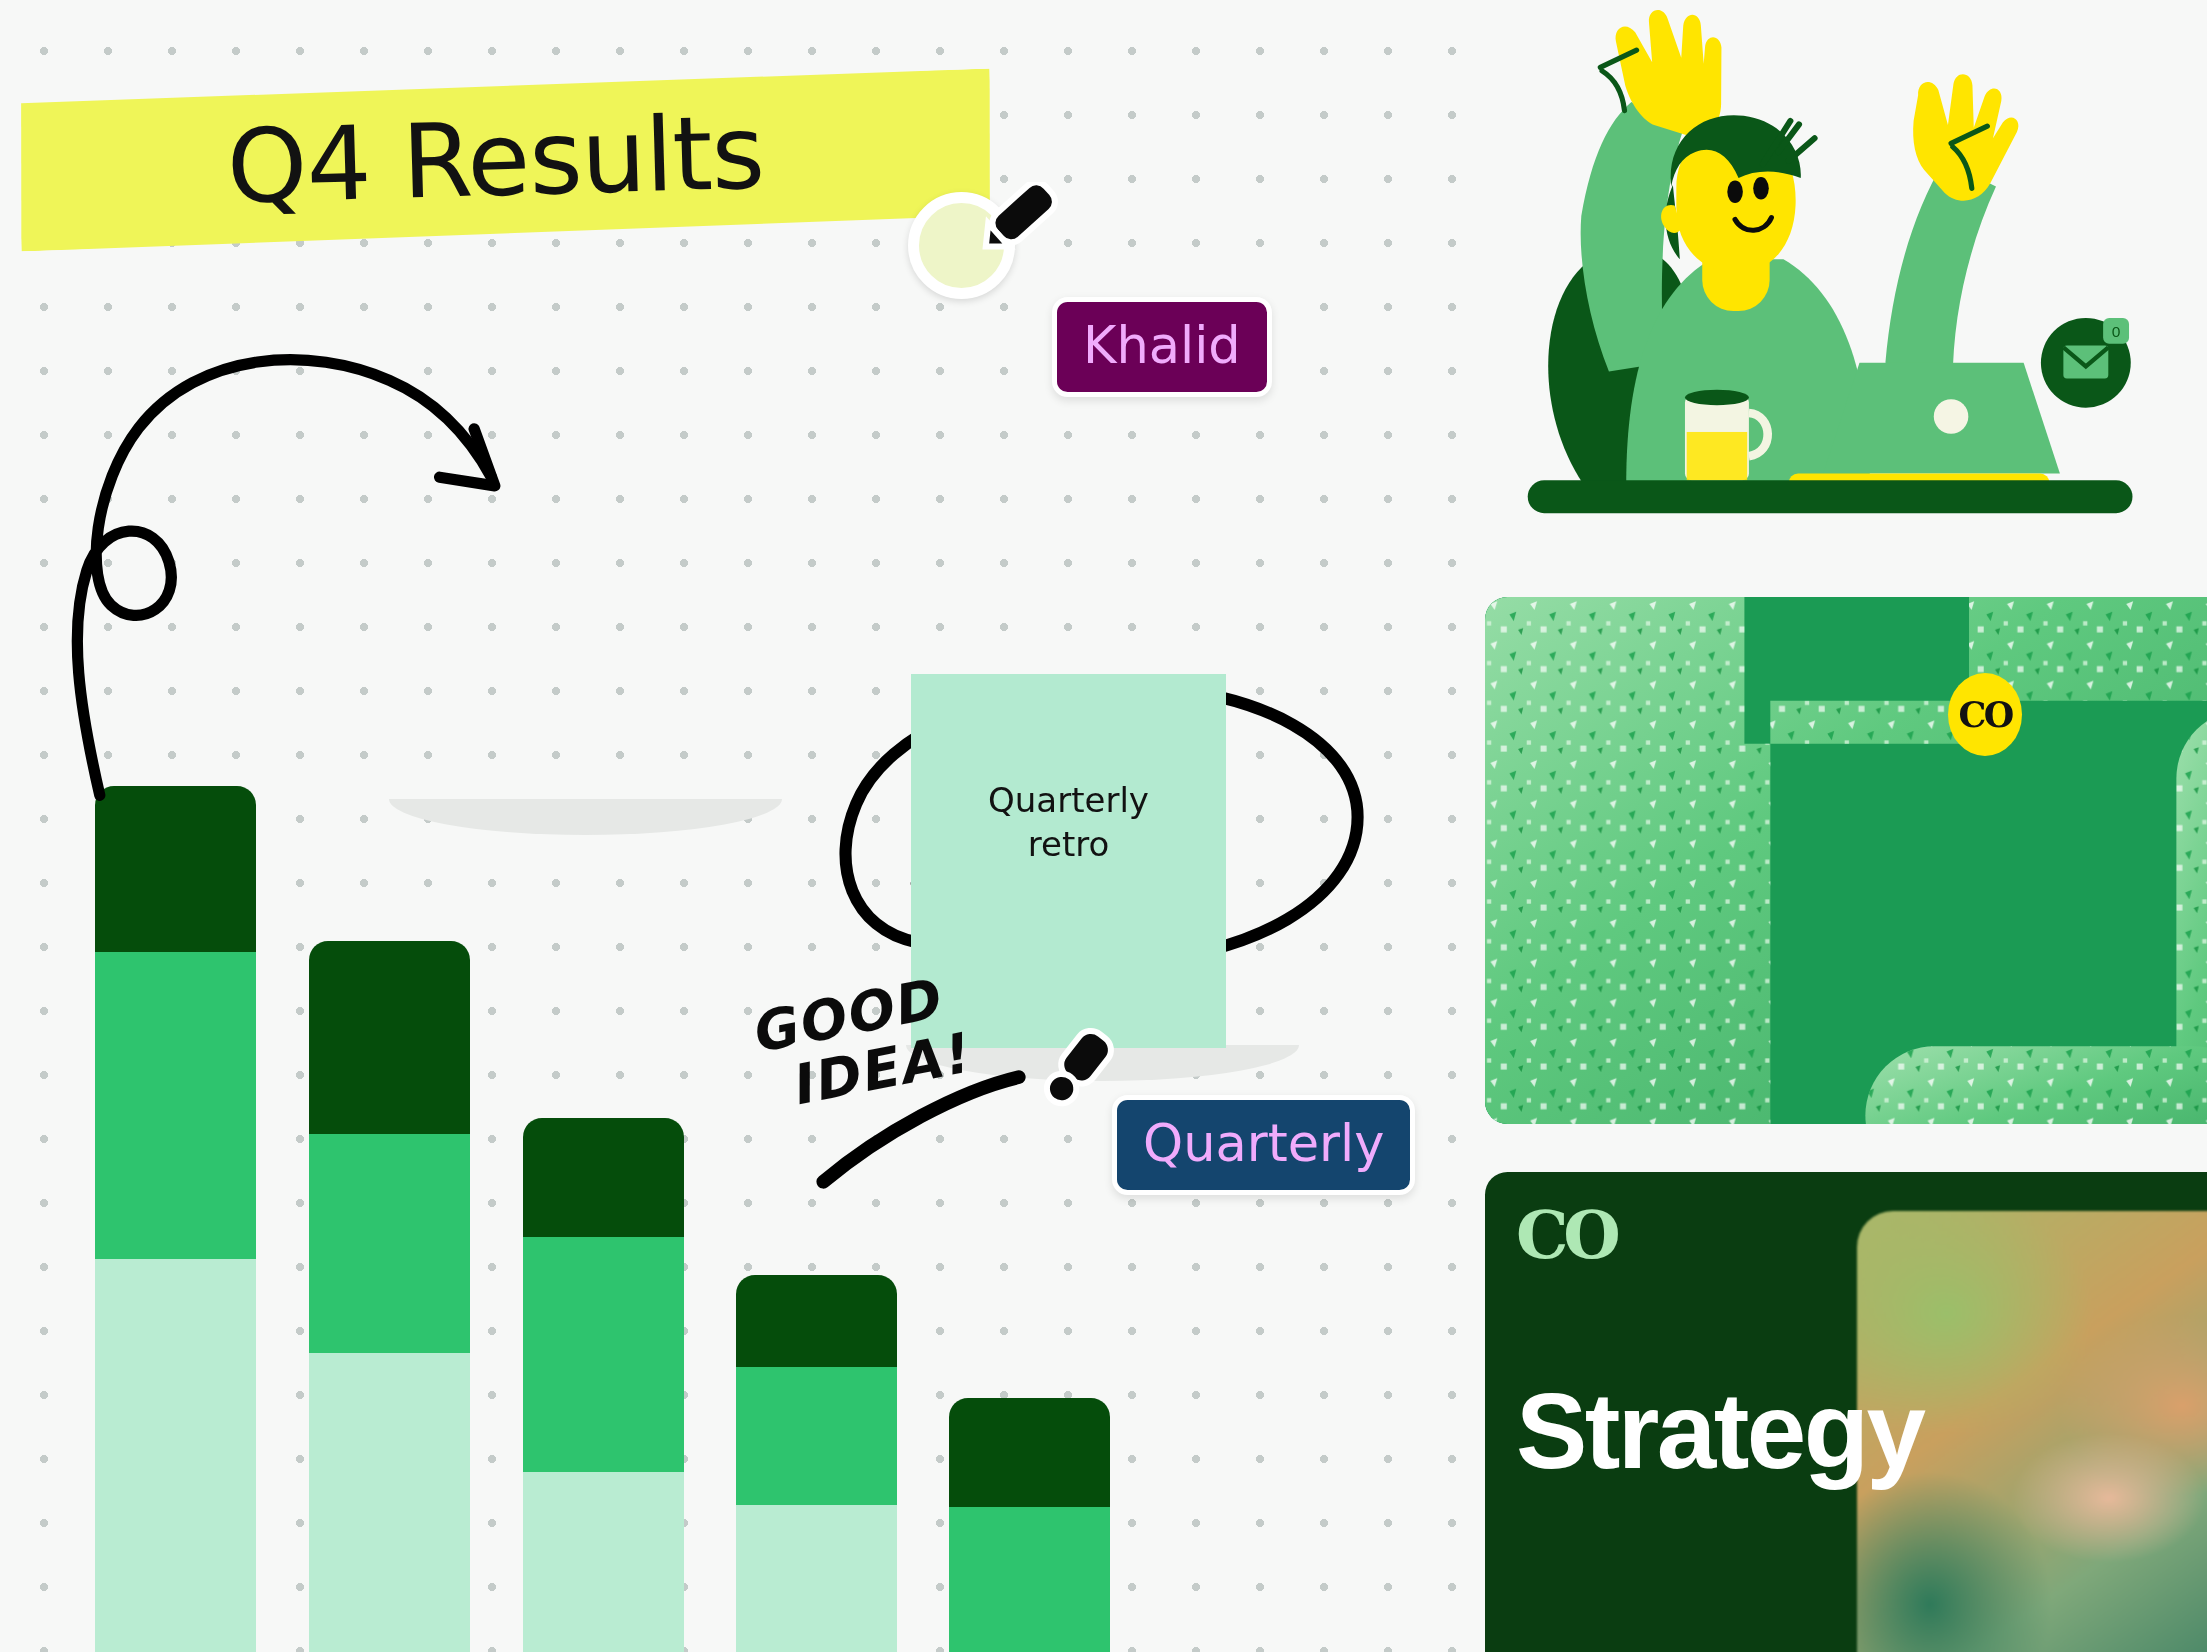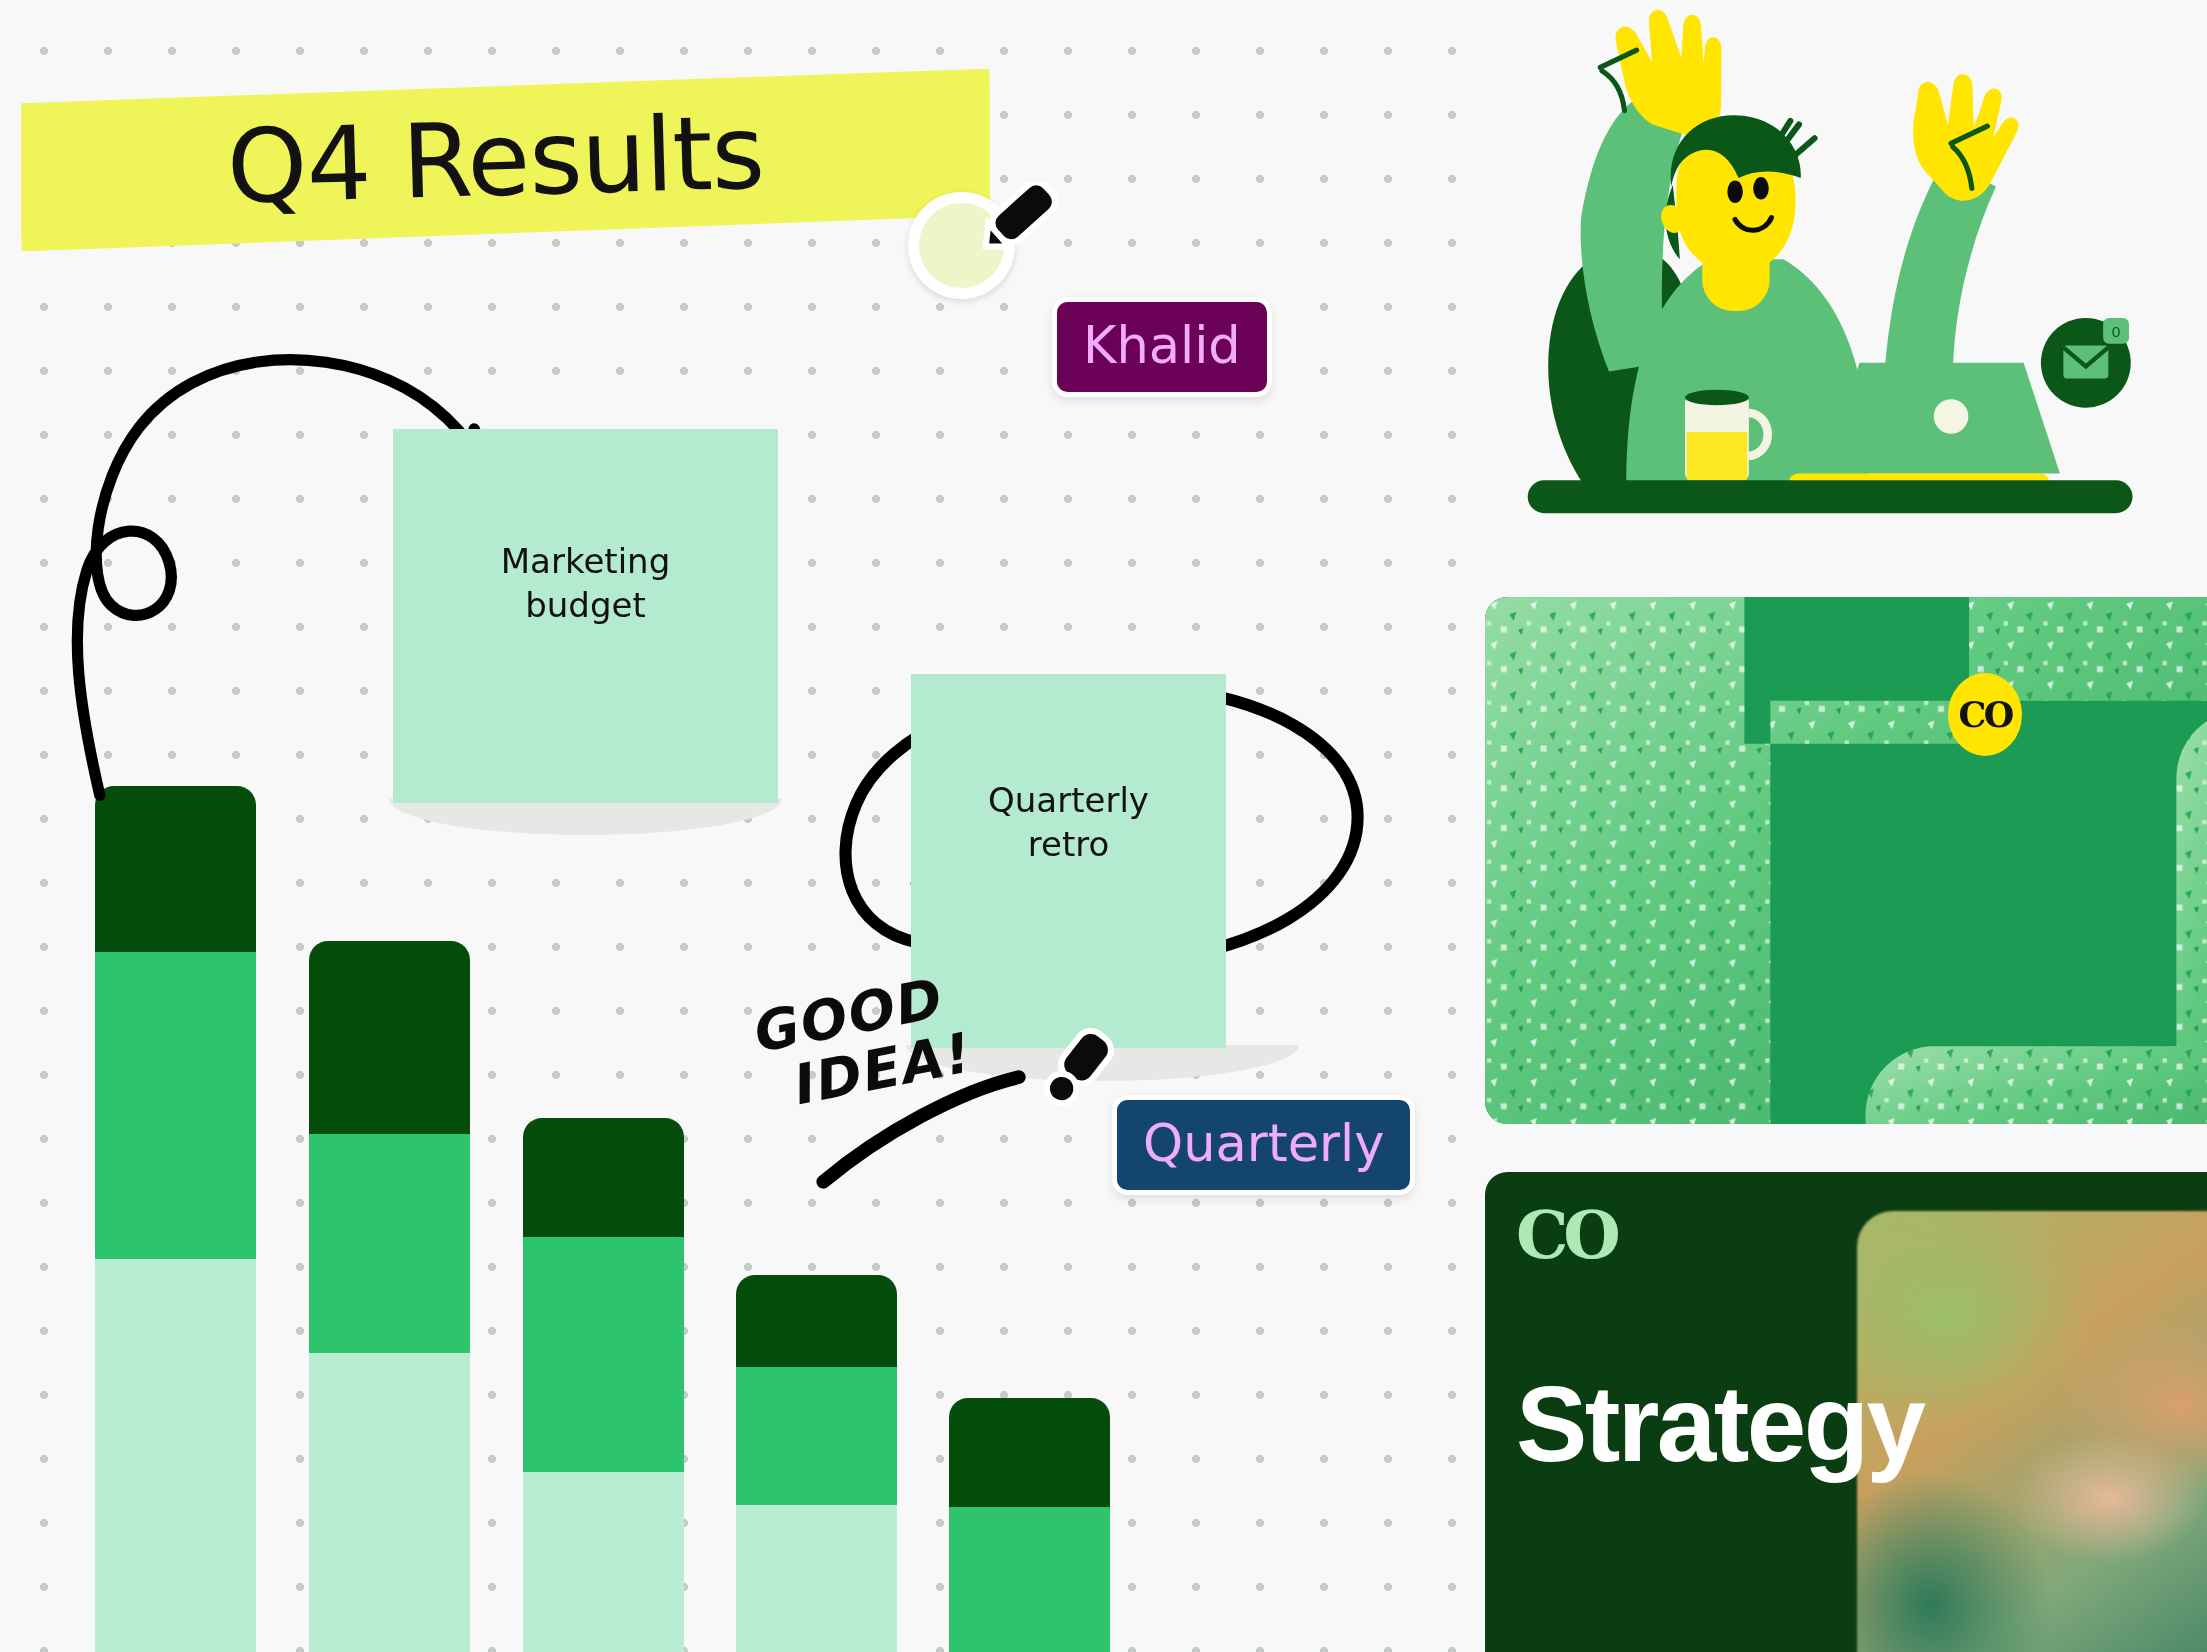--- a/index.html
+++ b/index.html
@@ -142,21 +142,21 @@
       radial-gradient(ellipse 173px 190px at 18% 85%, #2f7a5a 0%, rgba(47,122,90,0) 70%),
       linear-gradient(145deg,#a8b86a 0%, #c9a05e 38%, #7fa87a 70%, #3c7f63 100%);
     filter:blur(0.9px);
   }
   #strategy-logo{
     position:absolute; left:31px; top:24px;
     font-family:"DejaVu Serif", serif; font-weight:700; font-size:66px;
     color:#aee8b4; letter-spacing:-5.2px;
   }
   #strategy-title{
-    position:absolute; left:31px; top:201px;
+    position:absolute; left:31px; top:208px;
     font-family:"Liberation Sans", sans-serif; font-weight:700;
     font-size:107px; line-height:0.96; color:#ffffff; letter-spacing:-2.6px;
     white-space:nowrap; z-index:3;
   }
 </style>
 </head>
 <body>
 
 <div id="canvas">
 
@@ -186,24 +186,20 @@
       <div class="seg-mid" style="flex:1"></div>
     </div>
   </div>
 
   <div id="title-banner"></div>
   <div id="title-text">Q4 Results</div>
 
   <div class="sticky-shadow" id="note-marketing-shadow"></div>
   <div class="sticky-shadow" id="note-retro-shadow"></div>
 
-  <div class="sticky" id="note-marketing">
-    <div class="sticky-text" style="white-space:pre-line">Marketing
-budget</div>
-  </div>
 
   <div class="sticky" id="note-retro">
     <div class="sticky-text" style="white-space:pre-line">Quarterly
 retro</div>
   </div>
 
   <svg class="anno" width="1479" height="1652" viewBox="0 0 1710 1911">
 
     <g fill="none" stroke="#000" stroke-width="13" stroke-linecap="round" stroke-linejoin="round">
       <path d="M115,920

